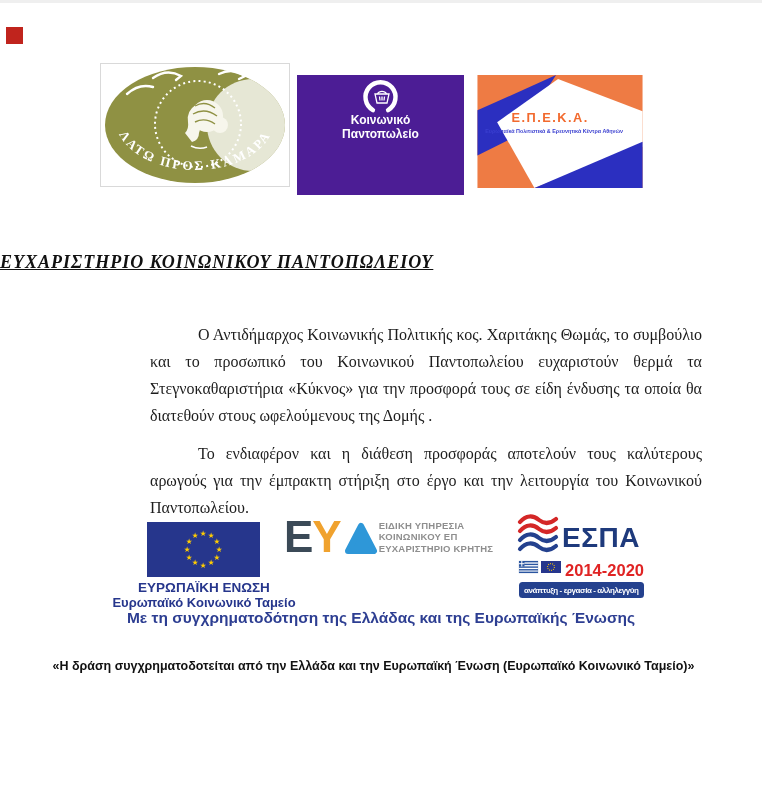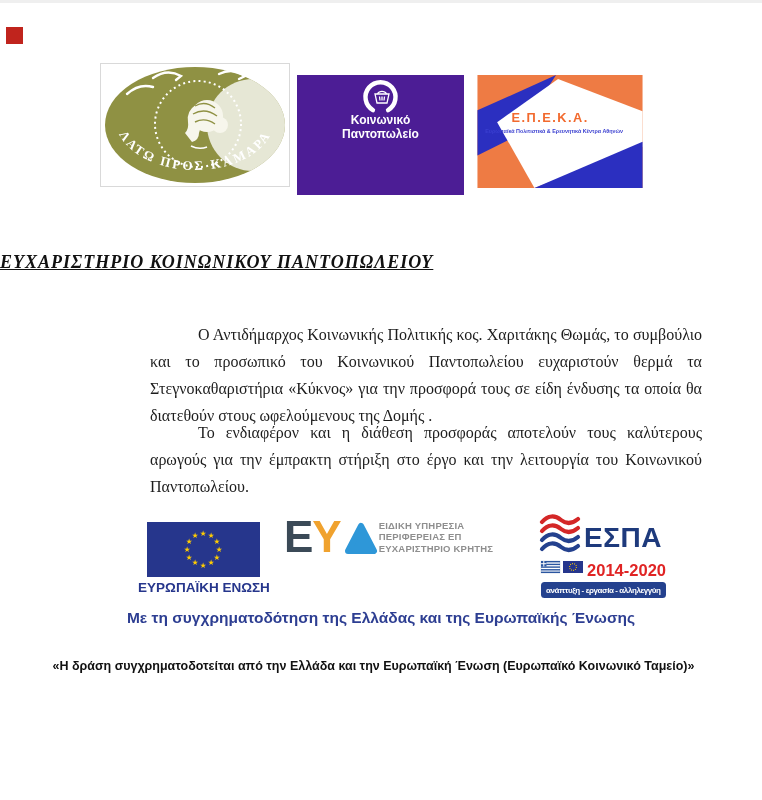--- a/index.html
+++ b/index.html
@@ -15,35 +15,35 @@
   .seal-box{left:100px;top:63px;width:190px;height:124px;border:1px solid #d9d9d9;background:#fff;box-sizing:border-box;}
   .grocery-box{left:297px;top:75px;width:167px;height:120px;background:#4c1d95;text-align:center;}
   .grocery-text{position:absolute;left:0;right:0;top:38px;color:#ffffff;font-family:"Liberation Sans","DejaVu Sans",sans-serif;font-size:12px;line-height:14px;font-weight:bold;}
   .epeka-box{left:476px;top:75px;width:168px;height:96px;}
   
   .doc-title{left:0;top:252px;width:762px;font-weight:bold;font-style:italic;font-size:18px;letter-spacing:1px;color:#111;}
   .doc-title span{text-decoration:underline;}
   
   .para{left:102px;width:552px;font-size:16px;line-height:27px;text-align:justify;text-indent:48px;color:#1d1d1d;margin-left:48px;}
   .p1{top:321px;}
-  .p2{top:419px;font-family:Liberation Serif, serif;}
+  .p2{top:440px;font-family:Liberation Serif, serif;}
   
   .eu-flag{left:147px;top:522px;}
   .eu-text{left:108px;top:580px;width:192px;text-align:center;color:#26368c;font-weight:bold;}
   .eu-text .l1{font-size:13.5px;line-height:15px;}
   .eu-text .l2{font-size:13px;line-height:15px;}
   .region-box{left:278px;top:514px;width:232px;text-align:center;}
   .region-title{font-size:21px;font-weight:bold;color:#8b8b8b;letter-spacing:-0.3px;}
   .eyd-row{display:flex;align-items:center;justify-content:flex-start;margin-top:3px;padding-left:6px;text-align:left;}
   .eyd-letter{font-size:44px;font-weight:bold;line-height:40px;letter-spacing:-2px;}
   .eyd-e{color:#3b4a57;}
   .eyd-y{color:#f0a22e;margin-left:1px;}
   .eyd-tri{margin-left:3px;margin-top:4px;}
   .unit-lines{margin-left:0;font-size:9.5px;line-height:11.5px;font-weight:bold;color:#8e8e8e;letter-spacing:0.2px;}
-  .espa-box{left:538px;top:514px;text-align:center;}
+  .espa-box{left:516px;top:514px;text-align:center;}
   .cofunding{left:0;top:609px;width:762px;text-align:center;color:#2d3e92;font-weight:bold;font-size:15.5px;}
   .footnote{left:0;top:659px;width:747px;text-align:center;color:#111;font-weight:bold;font-size:12.5px;}
   svg text{font-family:"Liberation Sans","DejaVu Sans",sans-serif;}
   svg .serifTxt{font-family:"Liberation Serif","DejaVu Serif",serif;}
 </style>
 </head>
 <body>
 
 <div class="abs top-edge"></div>
 <div class="abs red-marker"></div>
@@ -118,32 +118,33 @@
       <text x="48" y="43.4">★</text>
       <text x="42.1" y="37.5">★</text>
       <text x="40" y="29.5">★</text>
       <text x="42.1" y="21.5">★</text>
       <text x="48" y="15.6">★</text>
     </g>
   </svg>
 </div>
 <div class="abs eu-text sans">
   <div class="l1">ΕΥΡΩΠΑΪΚΗ ΕΝΩΣΗ</div>
+  <div class="l2">Ευρωπαϊκό Κοινωνικό Ταμείο</div>
 </div>
 
 <div class="abs region-box sans">
   <div class="eyd-row">
     <span class="eyd-letter eyd-e">Ε</span>
     <span class="eyd-letter eyd-y">Υ</span>
     <svg class="eyd-tri" width="36" height="36" viewBox="0 0 36 36">
       <polygon points="5,30 18,5 31,30" fill="#2e97d8" stroke="#2e97d8" stroke-width="6" stroke-linejoin="round"></polygon>
     </svg>
     <div class="unit-lines">
       <div>ΕΙΔΙΚΗ ΥΠΗΡΕΣΙΑ</div>
-      <div>ΠΕΡΙΦΕΡΕΙΑΣ ΕΠ</div>
+      <div>ΚΟΙΝΩΝΙΚΟΥ ΕΠ</div>
       <div>ΕΥΧΑΡΙΣΤΗΡΙΟ ΚΡΗΤΗΣ</div>
     </div>
   </div>
 </div>
 
 <div class="abs espa-box">
   <svg width="131" height="88" viewBox="0 0 131 88">
     <g fill="none" stroke-linecap="round" stroke-width="4.2">
       <path d="M4,8  c6,-7 13,-7 19,-2 c5,4 11,4 17,-1" stroke="#d42727"></path>
       <path d="M4,17 c6,-7 13,-7 19,-2 c5,4 11,4 17,-1" stroke="#d42727"></path>

